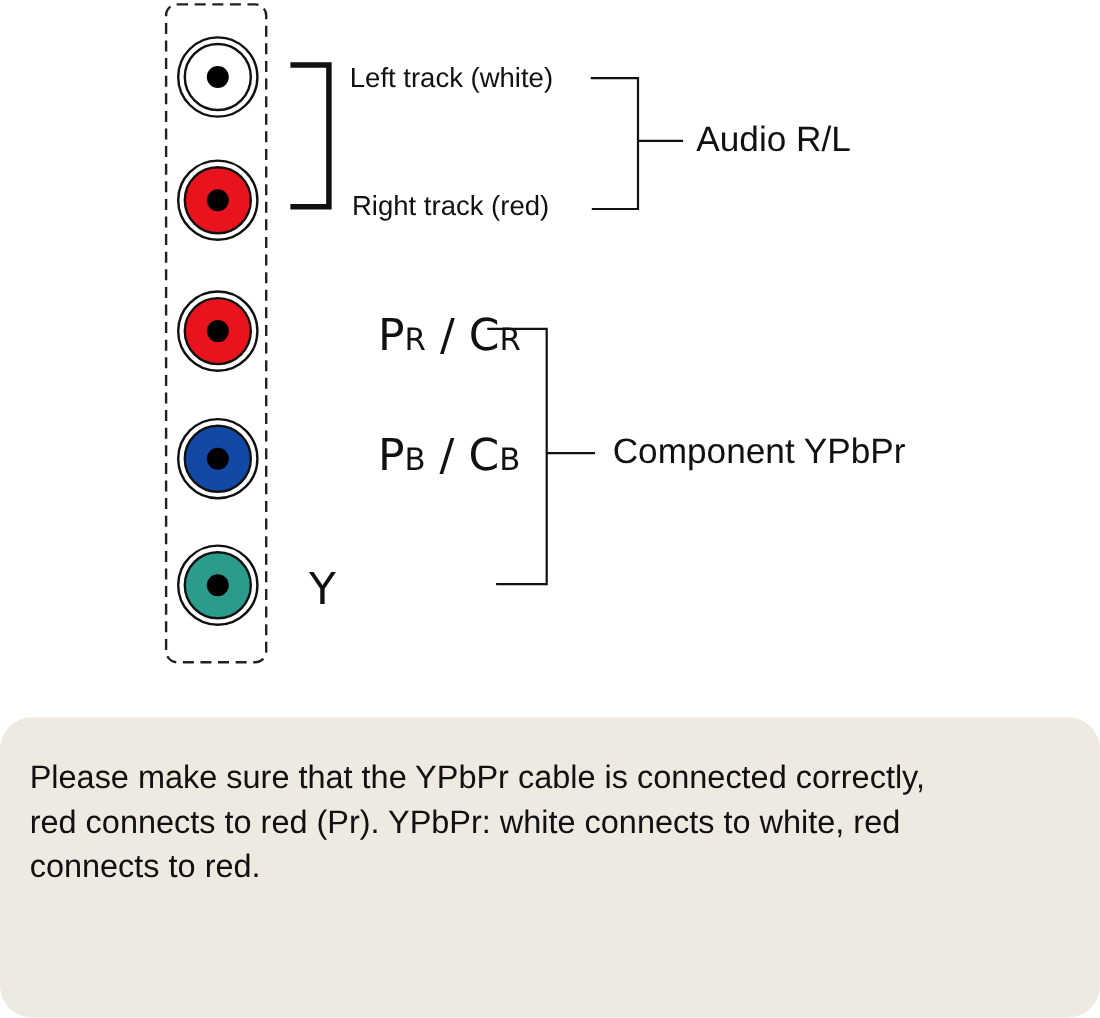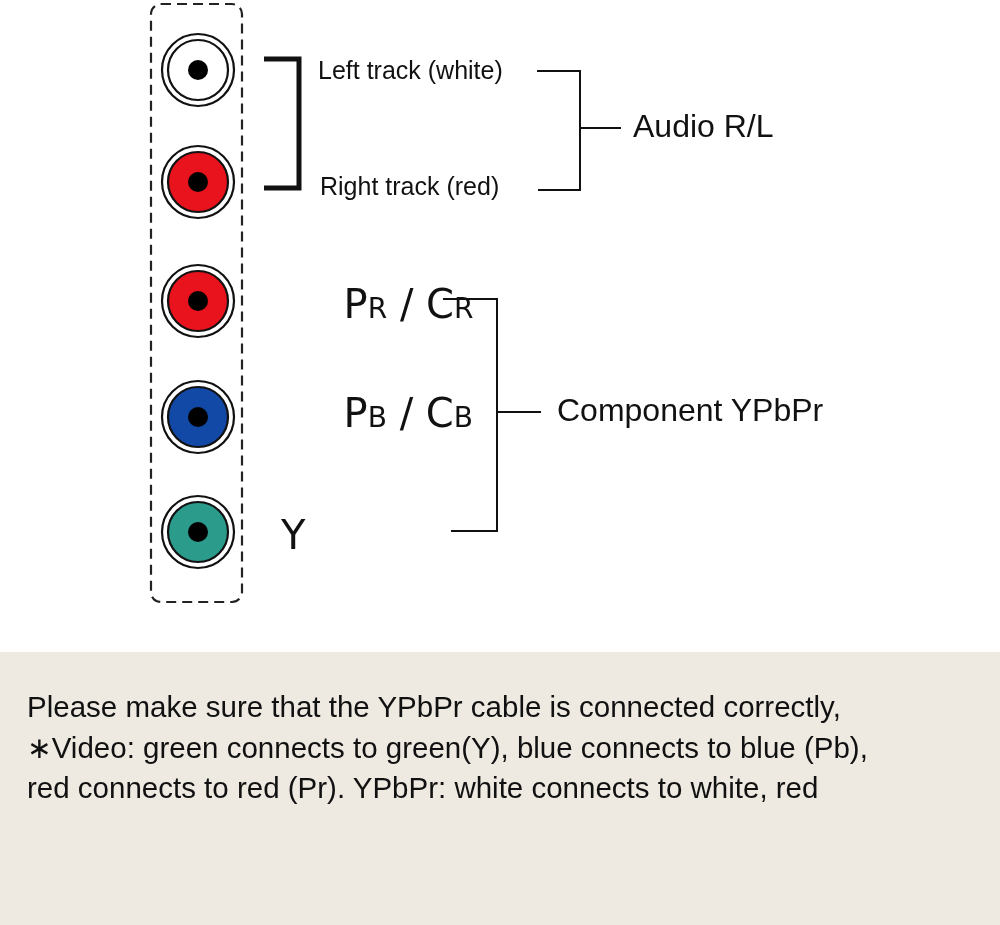--- a/index.html
+++ b/index.html
@@ -6,20 +6,21 @@
     body { width: 1000px; height: 925px; position: relative; overflow: hidden; font-family: "Liberation Sans", sans-serif; }
     #diagram { position: absolute; left: 0; top: 0; width: 1000px; height: 652px; }
     .lbl { font-family: "Liberation Sans", sans-serif; fill: #111; }
     .lbl-sm { font-size: 25px; }
     .lbl-md { font-size: 32px; }
     .lbl-lg { font-family: "DejaVu Sans", sans-serif; font-size: 40px; fill: #111; }
     .lbl-sub { font-family: "DejaVu Sans", sans-serif; font-size: 28px; fill: #111; }
     .note-panel {
       position: absolute; left: 0; top: 652px; width: 1000px; height: 273px;
       background: #eeeae2;
+      border-radius: 29px;
     }
     .note-text {
       position: absolute; left: 27px; top: 35px; width: 960px;
       font-family: "Liberation Sans", sans-serif; font-size: 29.5px; line-height: 40.5px; color: #111;
     }
     .note-line { display: block; white-space: nowrap; }
   </style>
 </head>
 <body>
 
@@ -71,16 +72,16 @@
 
   <text class="lbl-lg" x="281" y="549" style="white-space: pre;">Y</text>
 
   <path d="M443 299 H497 V531 H451 M497 412 H541" fill="none" stroke="#111" stroke-width="2"></path>
   <text class="lbl lbl-md" x="557" y="421" style="white-space: pre;">Component YPbPr</text>
 </svg>
 
 <div class="note-panel">
   <div class="note-text">
     <span class="note-line">Please make sure that the YPbPr cable is connected correctly,</span>
-    <span class="note-line">∗Video: green connects to green(Y), blue connects to blue (Pb),</span>
     <span class="note-line">red connects to red (Pr). YPbPr: white connects to white, red</span>
+    <span class="note-line">connects to red.</span>
   </div>
 </div>
 
 </body></html>

